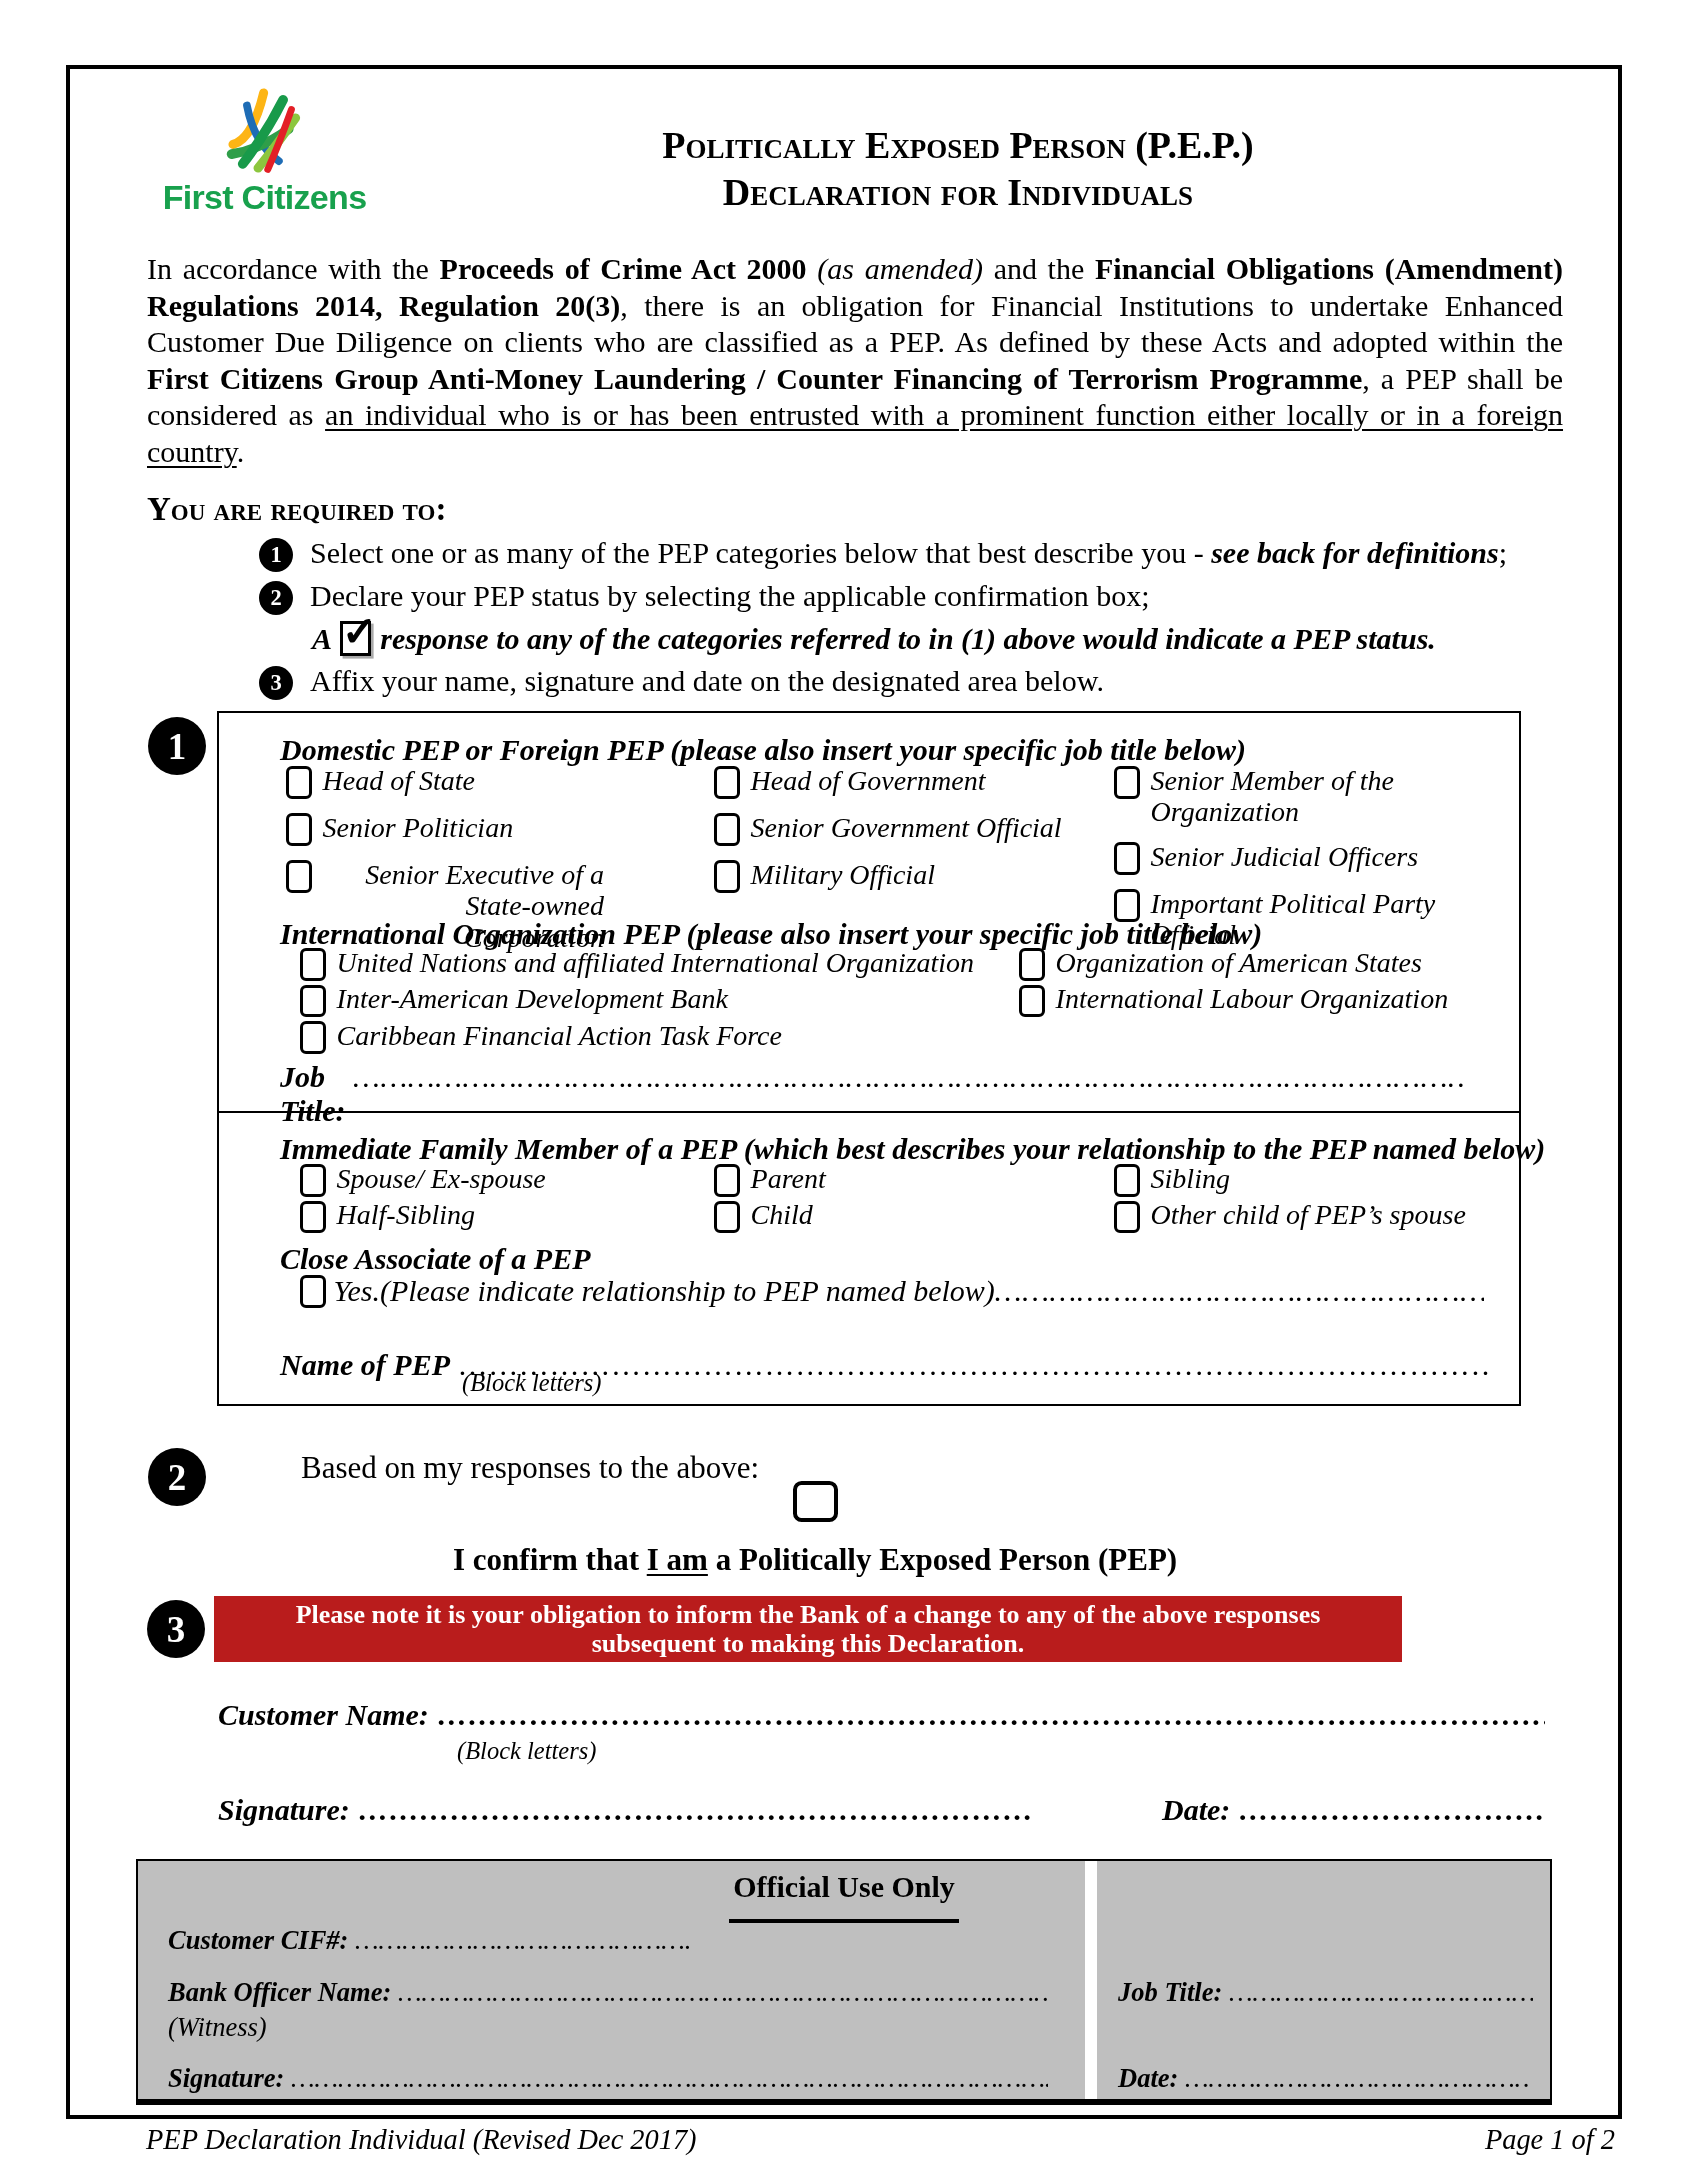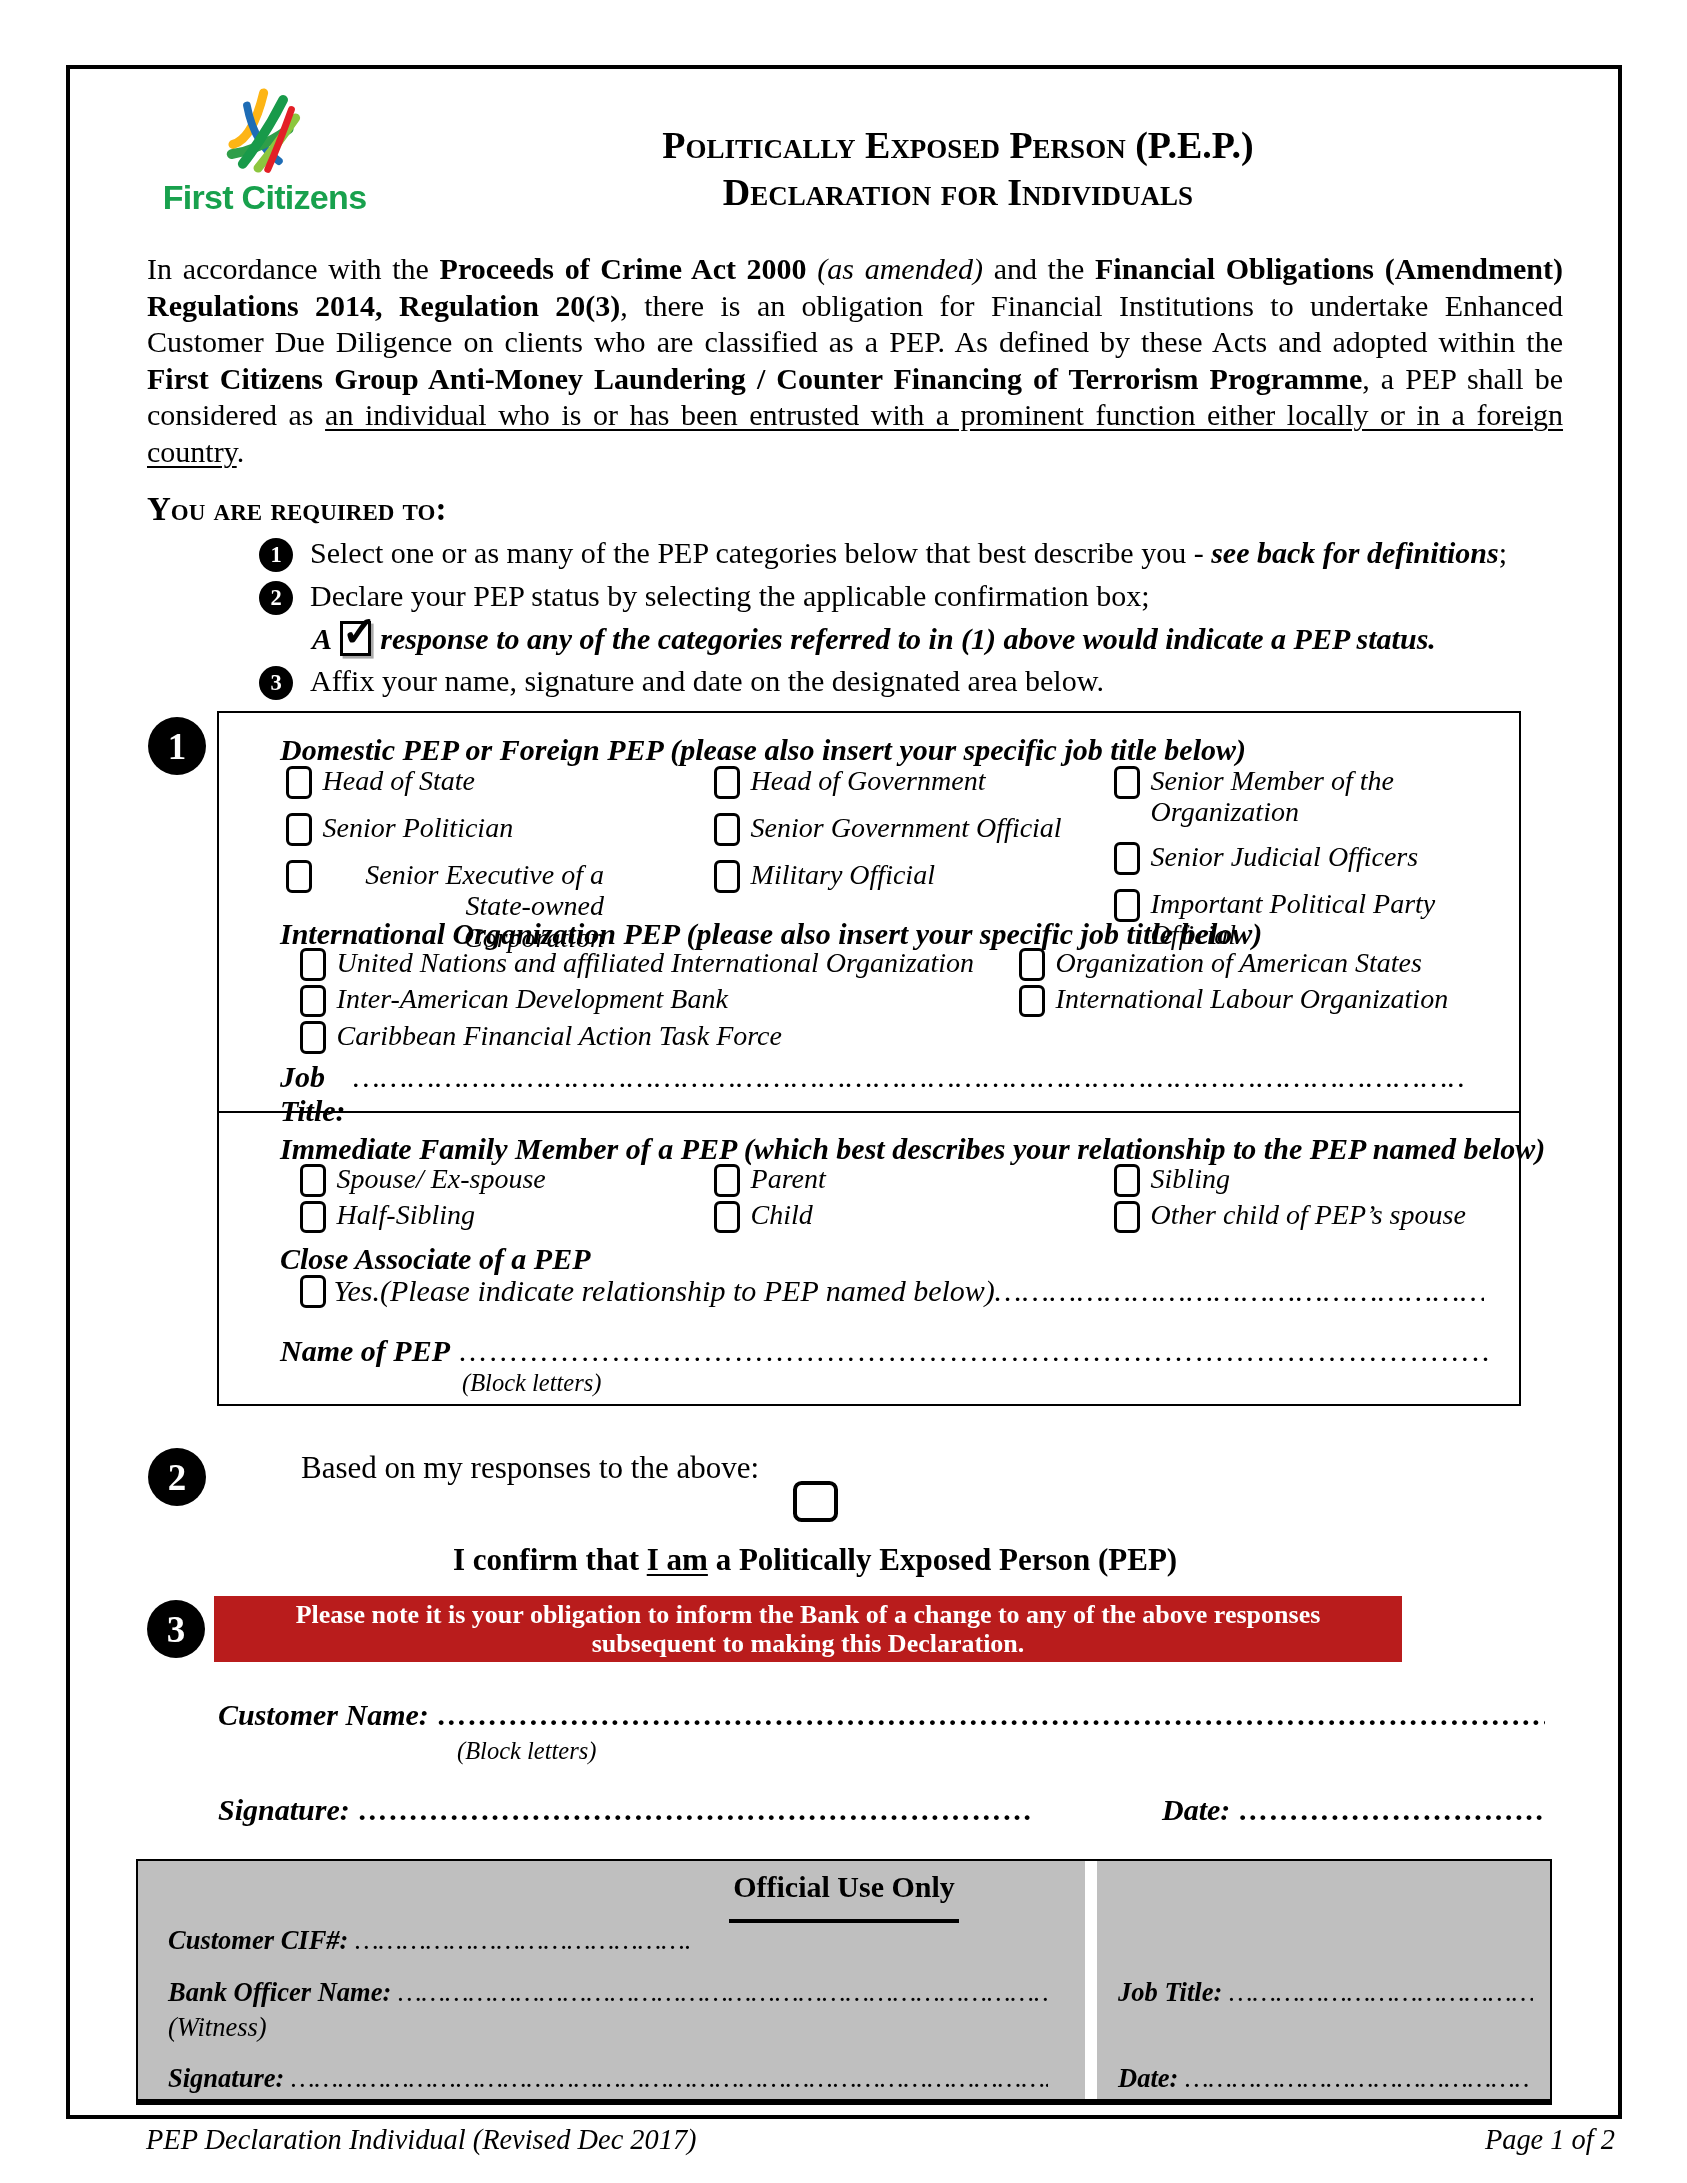--- a/index.html
+++ b/index.html
@@ -247,21 +247,21 @@
 
     <div class="box-h" style="left:61px;top:529px;">Close Associate of a PEP</div>
 
     <div class="leader-row" style="left:81px;top:561px;width:1184px;">
       <span class="cb" style="align-self:flex-start;"></span>&nbsp;
       <span class="i" style="white-space:nowrap;">Yes.</span>
       <span class="i" style="white-space:nowrap;">  (Please indicate relationship to PEP named below) </span>
       <span class="leader i">……………………………………………………………………………………………………………………………………………………………………………………………………………………………………</span>
     </div>
 
-    <div class="leader-row" style="left:61px;top:621px;width:1211px;">
+    <div class="leader-row" style="left:61px;top:635px;width:1211px;">
       <span class="bi" style="white-space:nowrap;">Name of PEP </span>&nbsp;
       <span class="leader">……………………………………………………………………………………………………………………………………………………………………………………………………………………………………</span>
     </div>
     <div class="blockletters" style="left:243px;top:656px;">(Block letters)</div>
   </div>
 
   <div class="badge" style="left:148px;top:1448px;">2</div>
   <div class="s2-intro">Based on my responses to the above:</div>
   <div class="confirm-row" style="left:453px;top:1481px;">
     <span class="confirm-cb"></span>

